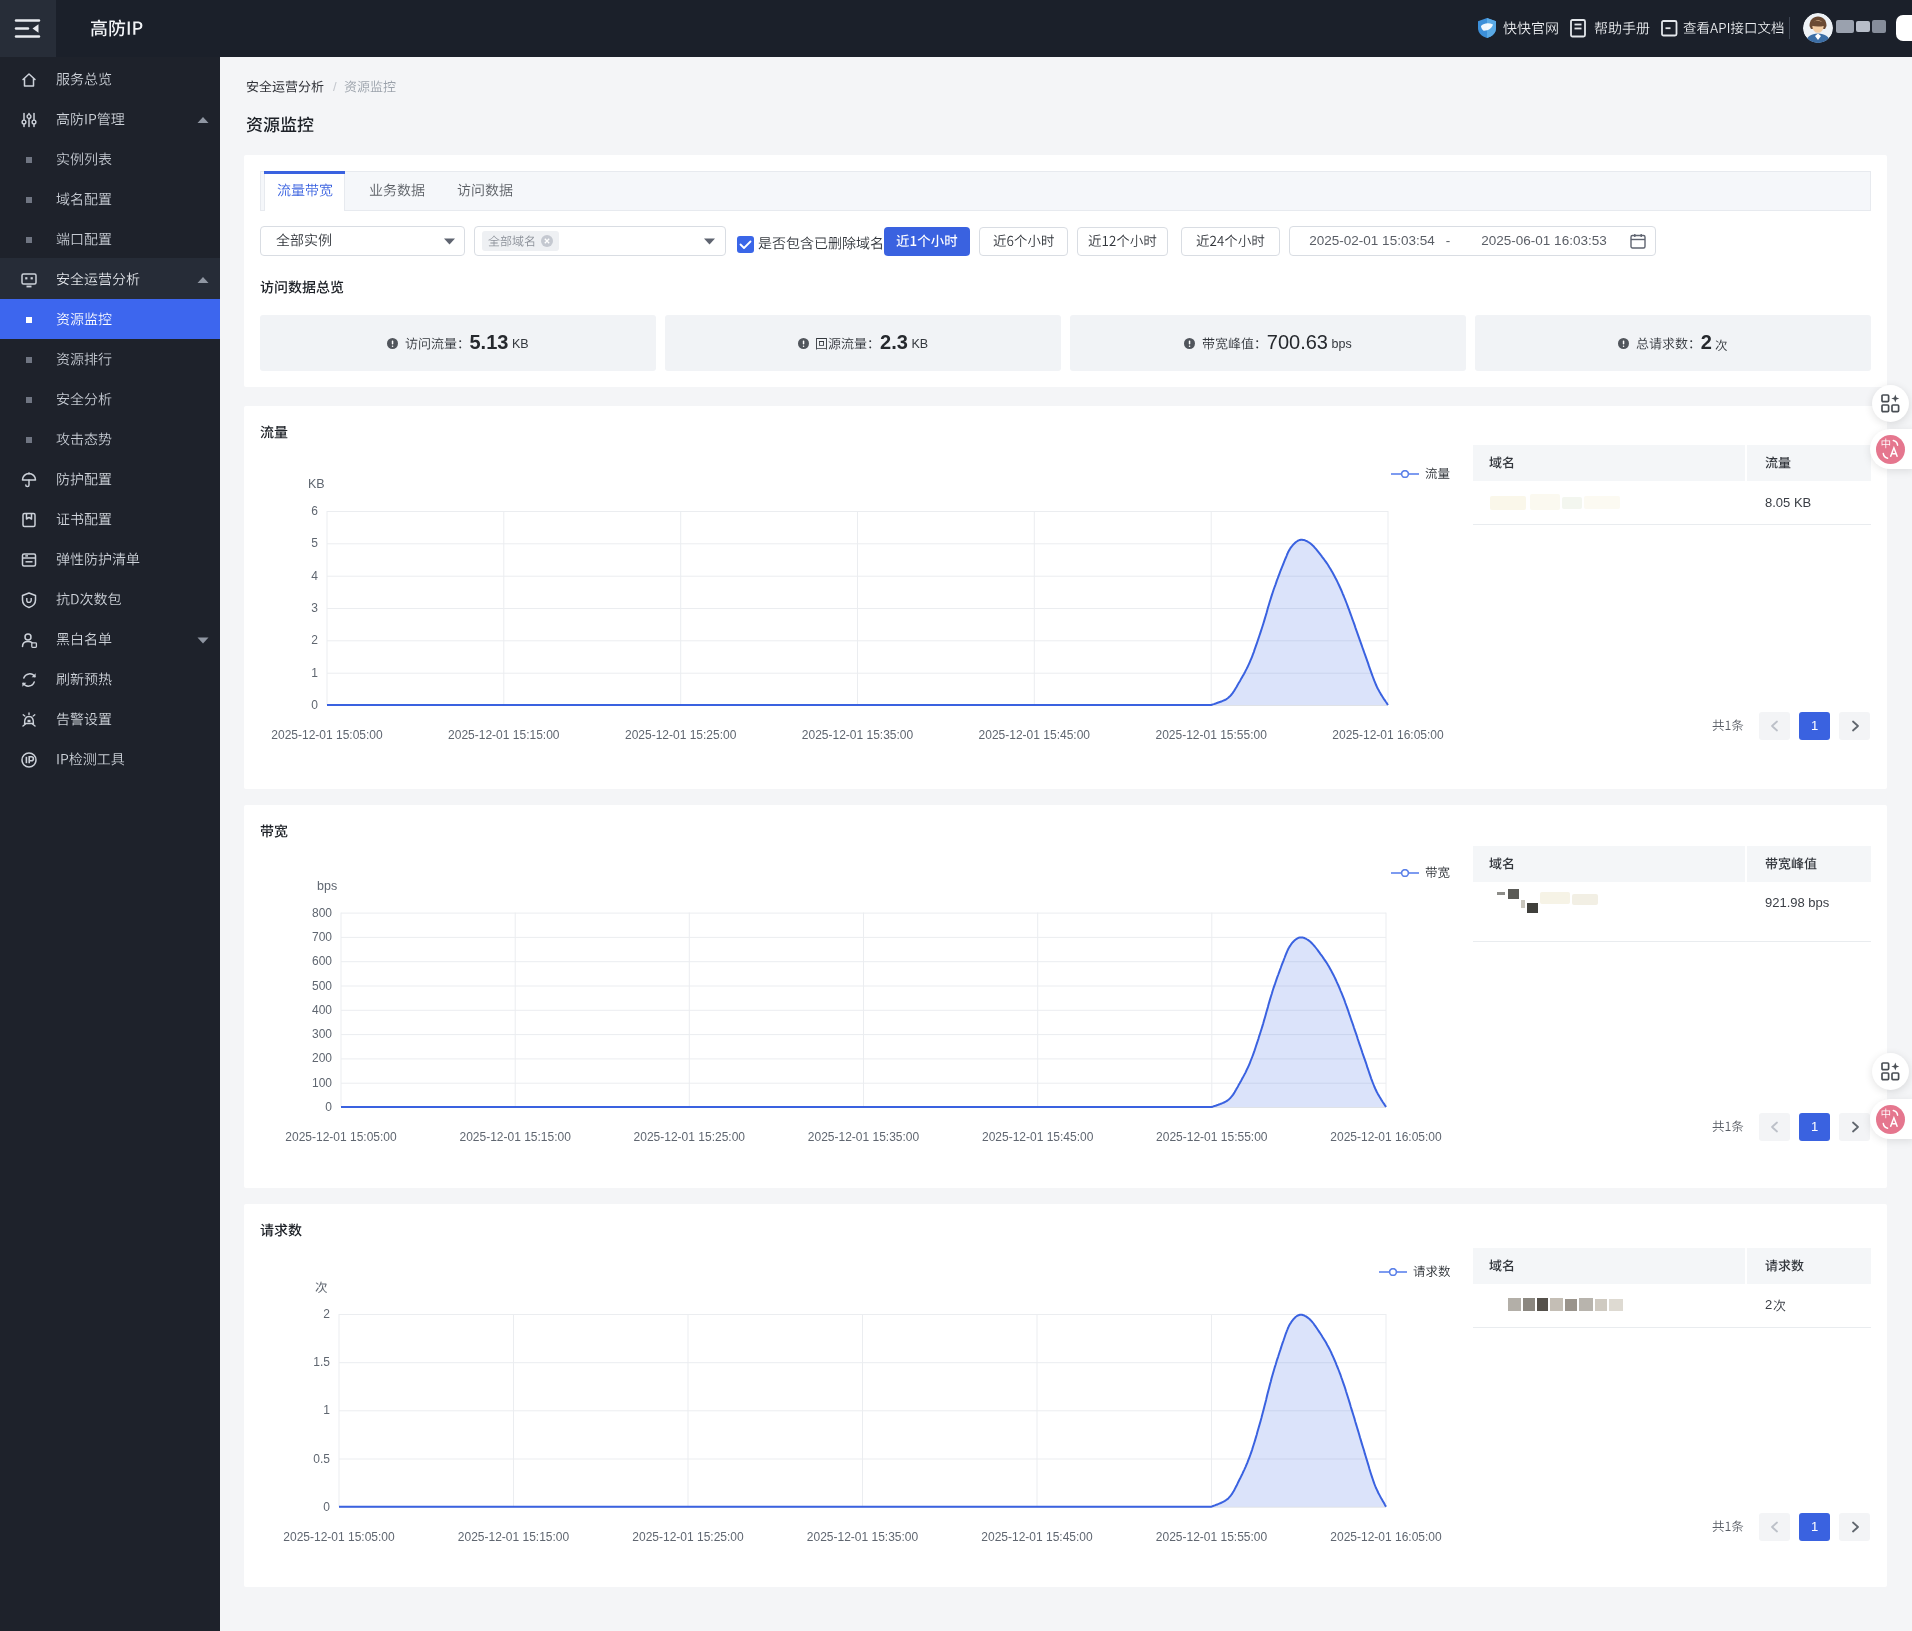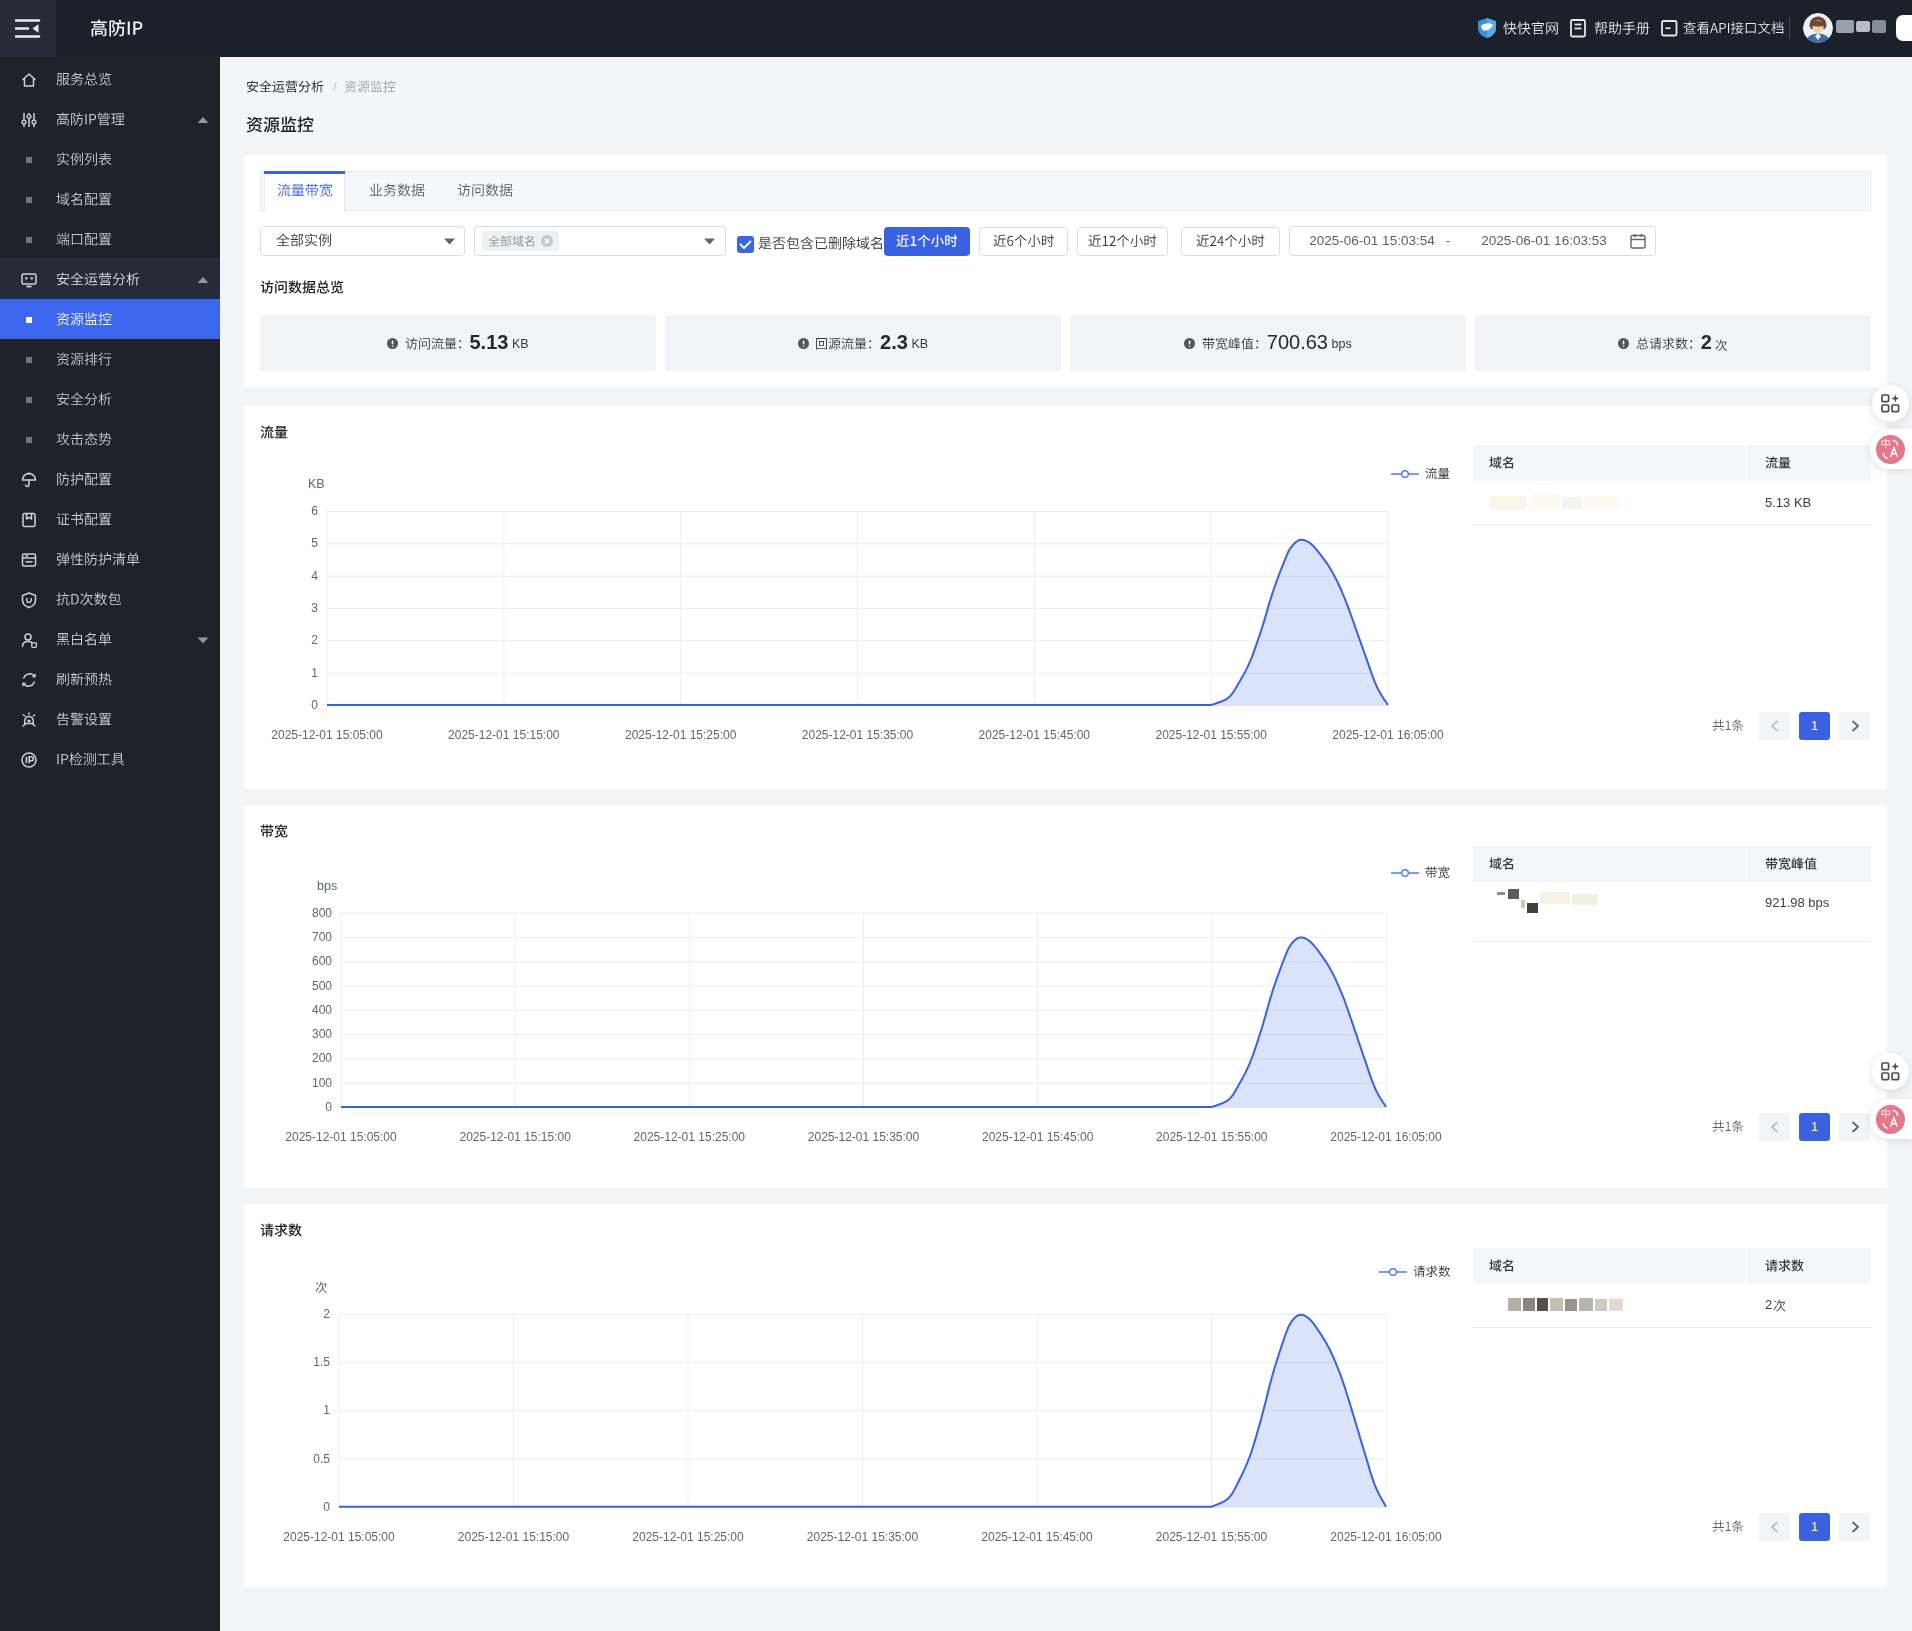--- a/index.html
+++ b/index.html
@@ -258,21 +258,21 @@
   </svg>
 <div style="position:absolute;left:1077px;top:227px;width:91px;height:29px;border:1px solid #d9dde3;border-radius:4px;background:#fff;"></div>
 <svg class="t" style="left:1088.1px;top:234.2px" width="70" height="19">
     <path d="M1.1 1.3C1.9 2 2.8 3 3.2 3.6L3.9 3.1C3.5 2.5 2.6 1.5 1.8 0.8ZM11.7 0.6C10.4 1 7.8 1.3 5.6 1.4V4.4C5.6 6.1 5.5 8.6 4.3 10.3C4.5 10.4 4.9 10.7 5.1 10.9C6.1 9.3 6.5 7.2 6.5 5.4H9.4V10.9H10.3V5.4H12.8V4.6H6.6V4.4V2.1C8.6 2 10.9 1.7 12.5 1.2ZM3.5 5.5H0.7V6.4H2.6V10.2C2 10.4 1.3 11 0.6 11.9L1.2 12.7C1.9 11.7 2.6 10.9 3 10.9C3.3 10.9 3.8 11.4 4.3 11.8C5.3 12.4 6.4 12.5 8 12.5C9.3 12.5 11.8 12.4 12.7 12.4C12.8 12.1 12.9 11.7 13 11.4C11.7 11.6 9.7 11.7 8.1 11.7C6.5 11.7 5.4 11.6 4.5 11C4.1 10.7 3.8 10.4 3.5 10.3Z M14.7 11.9H20V10.9H18V2H17.2C16.7 2.3 16 2.5 15.2 2.7V3.4H16.9V10.9H14.7Z M21.5 11.9H27.6V10.9H24.8C24.3 10.9 23.7 11 23.2 11C25.6 8.7 27.2 6.7 27.2 4.7C27.2 3 26.1 1.8 24.3 1.8C23.1 1.8 22.2 2.4 21.5 3.3L22.1 3.9C22.7 3.2 23.4 2.7 24.2 2.7C25.5 2.7 26.1 3.6 26.1 4.8C26.1 6.5 24.7 8.5 21.5 11.2Z M34.6 4.5V12.9H35.5V4.5ZM35.2 0.6C33.8 2.8 31.4 4.8 28.8 6C29.1 6.2 29.3 6.5 29.5 6.8C31.6 5.7 33.6 4.1 35.1 2.2C36.8 4.3 38.6 5.7 40.7 6.8C40.9 6.5 41.1 6.2 41.4 6C39.2 4.9 37.3 3.6 35.6 1.5L36 0.9Z M48.2 0.8V11.7C48.2 11.9 48 12 47.8 12C47.5 12 46.5 12 45.5 12C45.7 12.3 45.8 12.7 45.9 12.9C47.2 12.9 48 12.9 48.5 12.8C48.9 12.6 49.1 12.3 49.1 11.6V0.8ZM51.4 4.2C52.6 6.1 53.7 8.6 54 10.2L55 9.8C54.6 8.2 53.5 5.8 52.3 3.8ZM44.6 3.9C44.3 5.8 43.5 8.1 42.3 9.5C42.5 9.6 42.9 9.9 43.1 10C44.4 8.5 45.2 6.1 45.6 4.1Z M61.8 5.7C62.5 6.8 63.4 8.2 63.8 9L64.6 8.6C64.2 7.8 63.2 6.4 62.5 5.3ZM59.8 6.4V9.6H57.3V6.4ZM59.8 5.6H57.3V2.5H59.8ZM56.5 1.7V11.5H57.3V10.4H60.6V1.7ZM65.7 0.6V3.3H61.2V4.2H65.7V11.5C65.7 11.8 65.6 11.9 65.3 11.9C65 11.9 64 11.9 62.9 11.9C63.1 12.2 63.2 12.6 63.3 12.8C64.6 12.8 65.5 12.8 65.9 12.6C66.4 12.5 66.6 12.2 66.6 11.5V4.2H68.3V3.3H66.6V0.6Z" fill="#33373d"></path>
   </svg>
 <div style="position:absolute;left:1181px;top:227px;width:99px;height:29px;border:1px solid #d9dde3;border-radius:4px;background:#fff;"></div>
 <svg class="t" style="left:1196.1px;top:234.2px" width="70" height="19">
     <path d="M1.1 1.3C1.9 2 2.8 3 3.2 3.6L3.9 3.1C3.5 2.5 2.6 1.5 1.8 0.8ZM11.7 0.6C10.4 1 7.8 1.3 5.6 1.4V4.4C5.6 6.1 5.5 8.6 4.3 10.3C4.5 10.4 4.9 10.7 5.1 10.9C6.1 9.3 6.5 7.2 6.5 5.4H9.4V10.9H10.3V5.4H12.8V4.6H6.6V4.4V2.1C8.6 2 10.9 1.7 12.5 1.2ZM3.5 5.5H0.7V6.4H2.6V10.2C2 10.4 1.3 11 0.6 11.9L1.2 12.7C1.9 11.7 2.6 10.9 3 10.9C3.3 10.9 3.8 11.4 4.3 11.8C5.3 12.4 6.4 12.5 8 12.5C9.3 12.5 11.8 12.4 12.7 12.4C12.8 12.1 12.9 11.7 13 11.4C11.7 11.6 9.7 11.7 8.1 11.7C6.5 11.7 5.4 11.6 4.5 11C4.1 10.7 3.8 10.4 3.5 10.3Z M14.1 11.9H20.2V10.9H17.4C16.9 10.9 16.3 11 15.8 11C18.2 8.7 19.8 6.7 19.8 4.7C19.8 3 18.7 1.8 16.9 1.8C15.7 1.8 14.8 2.4 14 3.3L14.7 3.9C15.3 3.2 16 2.7 16.8 2.7C18.1 2.7 18.7 3.6 18.7 4.8C18.7 6.5 17.3 8.5 14.1 11.2Z M25.5 11.9H26.5V9.1H27.9V8.2H26.5V2H25.4L21.2 8.4V9.1H25.5ZM25.5 8.2H22.3L24.7 4.7C25 4.2 25.3 3.7 25.5 3.3H25.6C25.5 3.8 25.5 4.5 25.5 5Z M34.6 4.5V12.9H35.5V4.5ZM35.2 0.6C33.8 2.8 31.4 4.8 28.8 6C29.1 6.2 29.3 6.5 29.5 6.8C31.6 5.7 33.6 4.1 35.1 2.2C36.8 4.3 38.6 5.7 40.7 6.8C40.9 6.5 41.1 6.2 41.4 6C39.2 4.9 37.3 3.6 35.6 1.5L36 0.9Z M48.2 0.8V11.7C48.2 11.9 48 12 47.8 12C47.5 12 46.5 12 45.5 12C45.7 12.3 45.8 12.7 45.9 12.9C47.2 12.9 48 12.9 48.5 12.8C48.9 12.6 49.1 12.3 49.1 11.6V0.8ZM51.4 4.2C52.6 6.1 53.7 8.6 54 10.2L55 9.8C54.6 8.2 53.5 5.8 52.3 3.8ZM44.6 3.9C44.3 5.8 43.5 8.1 42.3 9.5C42.5 9.6 42.9 9.9 43.1 10C44.4 8.5 45.2 6.1 45.6 4.1Z M61.8 5.7C62.5 6.8 63.4 8.2 63.8 9L64.6 8.6C64.2 7.8 63.2 6.4 62.5 5.3ZM59.8 6.4V9.6H57.3V6.4ZM59.8 5.6H57.3V2.5H59.8ZM56.5 1.7V11.5H57.3V10.4H60.6V1.7ZM65.7 0.6V3.3H61.2V4.2H65.7V11.5C65.7 11.8 65.6 11.9 65.3 11.9C65 11.9 64 11.9 62.9 11.9C63.1 12.2 63.2 12.6 63.3 12.8C64.6 12.8 65.5 12.8 65.9 12.6C66.4 12.5 66.6 12.2 66.6 11.5V4.2H68.3V3.3H66.6V0.6Z" fill="#33373d"></path>
   </svg>
 <div style="position:absolute;left:1289px;top:226px;width:367px;height:30px;border:1px solid #d9dde3;border-radius:4px;background:#fff;"></div>
-<div class="lt" style="left:1292.0px;top:233.1px;font-size:13.5px;color:#5a5e66;font-weight:400;width:160px;text-align:center;">2025-06-01 15:03:54</div>
+<div class="lt" style="left:1292.0px;top:233.1px;font-size:13.5px;color:#5a5e66;font-weight:400;width:160px;text-align:center;">2025-02-01 15:03:54</div>
 <div class="lt" style="left:1438.0px;top:233.1px;font-size:13.5px;color:#5a5e66;font-weight:400;width:20px;text-align:center;">-</div>
 <div class="lt" style="left:1464.0px;top:233.1px;font-size:13.5px;color:#5a5e66;font-weight:400;width:160px;text-align:center;">2025-06-01 16:03:53</div>
 <svg style="position:absolute;left:1630.0px;top:233.0px;" width="16" height="16">
     <rect x="1" y="2.5" width="14" height="12.5" rx="1.5" fill="none" stroke="#5f6470" stroke-width="1.4"></rect>
     <line x1="1" y1="6.5" x2="15" y2="6.5" stroke="#5f6470" stroke-width="1.4"></line>
     <line x1="4.8" y1="1" x2="4.8" y2="4" stroke="#5f6470" stroke-width="1.4"></line>
     <line x1="11.2" y1="1" x2="11.2" y2="4" stroke="#5f6470" stroke-width="1.4"></line>
   </svg>
 <svg class="t" style="left:260.0px;top:280.4px" width="86" height="20">
     <path d="M1.6 1.5C2.2 2.2 3.1 3.1 3.6 3.7L4.5 2.8C4.1 2.2 3.1 1.3 2.5 0.7ZM8.2 0.8C8.4 1.5 8.7 2.4 8.8 2.9H5.2V4.2H7.1C7.1 7.6 6.9 10.8 4.7 12.6C5.1 12.8 5.5 13.2 5.7 13.5C7.4 12.1 8.1 9.8 8.3 7.3H11.1C11 10.4 10.8 11.7 10.5 12C10.4 12.2 10.2 12.2 10 12.2C9.7 12.2 9.1 12.2 8.4 12.1C8.6 12.5 8.8 13 8.8 13.4C9.5 13.4 10.2 13.4 10.6 13.4C11.1 13.3 11.4 13.2 11.7 12.8C12.1 12.3 12.3 10.8 12.5 6.6C12.5 6.4 12.5 6 12.5 6H8.4C8.4 5.4 8.5 4.8 8.5 4.2H13.4V2.9H9L10.2 2.6C10 2 9.7 1.1 9.5 0.5ZM0.6 4.8V6.1H2.6V10.4C2.6 11.1 2.1 11.7 1.8 11.9C2 12.1 2.5 12.7 2.6 13C2.8 12.6 3.2 12.2 5.9 10.2C5.7 10 5.6 9.5 5.5 9.1L4 10.2V4.8Z M15.2 3.8V13.5H16.5V3.8ZM15.3 1.3C16 2 17 3.1 17.4 3.7L18.4 2.9C17.9 2.4 17 1.3 16.3 0.6ZM18.9 1.2V2.5H25.5V11.8C25.5 12 25.4 12.1 25.2 12.1C24.9 12.1 24.1 12.1 23.3 12.1C23.5 12.4 23.7 13 23.7 13.4C24.9 13.4 25.7 13.4 26.2 13.2C26.6 13 26.8 12.6 26.8 11.8V1.2ZM18.4 4.8V10.9H19.6V10H23.5V4.8ZM19.6 6H22.2V8.8H19.6Z M34.1 0.7C33.9 1.3 33.4 2.1 33.1 2.6L33.9 3C34.3 2.5 34.8 1.8 35.2 1.2ZM29.1 1.2C29.5 1.8 29.8 2.5 29.9 3L30.9 2.6C30.8 2.1 30.4 1.3 30.1 0.8ZM33.5 8.8C33.2 9.4 32.8 10 32.4 10.4C31.9 10.2 31.4 10 31 9.8L31.5 8.8ZM29.4 10.2C30 10.5 30.8 10.8 31.4 11.2C30.6 11.8 29.6 12.2 28.5 12.4C28.7 12.7 29 13.1 29.1 13.4C30.4 13.1 31.5 12.5 32.5 11.8C33 12 33.4 12.3 33.7 12.5L34.5 11.7C34.2 11.5 33.8 11.2 33.4 11C34.1 10.2 34.7 9.2 35 8L34.3 7.7L34.1 7.7H32L32.3 7.1L31.1 6.9C31 7.1 30.9 7.4 30.8 7.7H28.9V8.8H30.2C29.9 9.3 29.6 9.8 29.4 10.2ZM31.4 0.5V3.1H28.7V4.1H31C30.4 4.9 29.4 5.7 28.4 6.1C28.7 6.3 29 6.8 29.1 7.1C29.9 6.6 30.8 6 31.4 5.2V6.7H32.7V4.9C33.3 5.4 34 6 34.3 6.3L35.1 5.4C34.8 5.2 33.7 4.5 33 4.1H35.4V3.1H32.7V0.5ZM36.7 0.6C36.4 3.1 35.7 5.4 34.6 6.9C34.9 7.1 35.4 7.5 35.6 7.7C35.9 7.3 36.2 6.7 36.5 6.2C36.8 7.4 37.1 8.5 37.6 9.6C36.8 10.8 35.8 11.8 34.3 12.5C34.5 12.7 34.9 13.3 35 13.6C36.4 12.8 37.5 11.9 38.2 10.8C38.9 11.9 39.8 12.7 40.8 13.4C41 13 41.4 12.6 41.7 12.3C40.5 11.7 39.7 10.8 39 9.6C39.7 8.1 40.1 6.4 40.4 4.4H41.3V3.2H37.5C37.6 2.4 37.8 1.6 37.9 0.8ZM39.2 4.4C39 5.8 38.7 7.1 38.3 8.2C37.8 7 37.5 5.7 37.2 4.4Z M48.8 9V13.5H49.9V13H53.8V13.5H55V9H52.4V7.4H55.4V6.3H52.4V4.9H55V1.1H47.4V5.3C47.4 7.6 47.3 10.6 45.9 12.8C46.2 12.9 46.7 13.3 47 13.5C48.1 11.9 48.5 9.5 48.7 7.4H51.2V9ZM48.7 2.2H53.7V3.8H48.7ZM48.7 4.9H51.2V6.3H48.7L48.7 5.3ZM49.9 11.9V10.1H53.8V11.9ZM44.2 0.5V3.2H42.6V4.5H44.2V7.3L42.4 7.8L42.7 9.1L44.2 8.6V11.9C44.2 12.1 44.1 12.2 43.9 12.2C43.8 12.2 43.3 12.2 42.7 12.1C42.9 12.5 43 13 43 13.4C43.9 13.4 44.5 13.3 44.9 13.1C45.3 12.9 45.4 12.6 45.4 11.9V8.2L46.9 7.8L46.8 6.6L45.4 7V4.5H46.9V3.2H45.4V0.5Z M66.5 9.3C67.3 10.3 68.2 11.6 68.4 12.5L69.5 11.8C69.2 10.9 68.4 9.7 67.5 8.8ZM59.9 8.9V11.6C59.9 13 60.3 13.4 62.2 13.4C62.5 13.4 64.7 13.4 65.1 13.4C66.5 13.4 67 12.9 67.1 11.3C66.8 11.2 66.2 11 65.9 10.8C65.8 12 65.7 12.2 65 12.2C64.5 12.2 62.7 12.2 62.3 12.2C61.4 12.2 61.2 12.1 61.2 11.6V8.9ZM57.8 9.1C57.5 10.2 57.1 11.5 56.5 12.2L57.8 12.7C58.4 11.9 58.8 10.5 59 9.3ZM59.9 4.5H66.1V6.7H59.9ZM58.5 3.3V7.9H62.7L61.8 8.7C62.7 9.3 63.7 10.2 64.2 10.9L65.2 10.1C64.7 9.4 63.7 8.5 62.8 7.9H67.6V3.3H65.5C65.9 2.6 66.4 1.8 66.8 1.1L65.4 0.5C65.1 1.3 64.5 2.4 64 3.3H61.3L62.1 2.9C61.8 2.2 61.2 1.2 60.6 0.5L59.5 1.1C60 1.7 60.5 2.6 60.8 3.3Z M79.1 3.7C79.7 4.3 80.4 5.2 80.7 5.9L81.9 5.3C81.6 4.7 80.9 3.8 80.3 3.2ZM71.5 1.3V5.3H72.8V1.3ZM74.5 0.7V5.8H75.8V0.7ZM72.6 6.1V10.6H73.9V7.3H80.2V10.5H81.6V6.1ZM78.1 0.5C77.7 2.1 77.1 3.7 76.3 4.7C76.6 4.8 77.1 5.2 77.4 5.4C77.8 4.7 78.3 3.9 78.6 3H83.1V1.8H79.1C79.2 1.5 79.3 1.1 79.4 0.7ZM76.2 7.9V9C76.2 10 75.9 11.5 70.9 12.5C71.2 12.7 71.6 13.2 71.7 13.5C75.4 12.7 76.8 11.5 77.3 10.4V11.8C77.3 13 77.7 13.3 79.2 13.3C79.5 13.3 81.2 13.3 81.5 13.3C82.7 13.3 83.1 12.9 83.2 11.3C82.9 11.2 82.3 11 82.1 10.8C82 12 81.9 12.2 81.4 12.2C81 12.2 79.7 12.2 79.4 12.2C78.8 12.2 78.7 12.1 78.7 11.8V9.8H77.5C77.6 9.5 77.6 9.3 77.6 9V7.9Z" fill="#1f2329"></path>
@@ -372,21 +372,21 @@
 <svg class="t" style="left:1489.0px;top:456.0px" width="28" height="18">
     <path d="M3.8 9.9 4.1 11.1C5.4 10.8 7 10.3 8.5 9.9L8.4 8.9C6.7 9.3 5 9.7 3.8 9.9ZM5.6 5.5H7V7.4H5.6ZM4.6 4.5V8.4H7.9V4.5ZM0.4 9.6 0.9 10.9C1.9 10.3 3.2 9.6 4.4 9L4 7.9L3 8.4V4.8H4V3.6H3V0.6H1.8V3.6H0.5V4.8H1.8V9C1.3 9.3 0.8 9.5 0.4 9.6ZM11.1 4.5C10.8 5.6 10.5 6.6 10 7.5C9.9 6.3 9.8 5 9.7 3.5H12.4V2.3H11.8L12.3 1.8C12 1.4 11.3 0.9 10.8 0.5L10.1 1.1C10.6 1.4 11.1 1.9 11.5 2.3H9.7V0.5H8.5L8.5 2.3H4.3V3.5H8.6C8.7 5.6 8.8 7.6 9.1 9.1C8.4 10.1 7.6 11 6.6 11.6C6.8 11.8 7.3 12.2 7.4 12.4C8.2 11.9 8.9 11.2 9.5 10.5C9.9 11.8 10.5 12.5 11.2 12.5C12.1 12.5 12.4 12 12.6 10.3C12.3 10.1 12 9.9 11.8 9.6C11.7 10.9 11.6 11.4 11.4 11.4C11 11.4 10.6 10.6 10.3 9.3C11.1 8 11.7 6.5 12.2 4.7Z M16.3 4.7C16.8 5.1 17.6 5.7 18.1 6.2C16.7 6.9 15.1 7.5 13.5 7.8C13.7 8.1 14 8.6 14.1 8.9C14.8 8.8 15.5 8.6 16.2 8.3V12.5H17.4V11.9H22.8V12.5H24.1V6.9H19.3C21.3 5.7 23 4.2 24 2.2L23.2 1.7L23 1.8H18.7C19 1.4 19.3 1.1 19.5 0.7L18.1 0.4C17.4 1.7 15.9 3 13.8 4C14.1 4.2 14.4 4.7 14.6 5C15.8 4.4 16.8 3.6 17.7 2.9H22.2C21.5 3.9 20.4 4.8 19.2 5.6C18.7 5 17.9 4.4 17.2 4ZM22.8 10.8H17.4V8H22.8Z" fill="#33373d"></path>
   </svg>
 <svg class="t" style="left:1765.0px;top:456.0px" width="28" height="18">
     <path d="M7.4 6.8V12H8.5V6.8ZM5.2 6.8V8C5.2 9.2 5 10.6 3.4 11.7C3.7 11.9 4.1 12.2 4.3 12.5C6.1 11.2 6.3 9.5 6.3 8.1V6.8ZM9.7 6.8V10.8C9.7 11.6 9.8 11.8 10 12C10.2 12.2 10.5 12.3 10.8 12.3C10.9 12.3 11.2 12.3 11.4 12.3C11.6 12.3 11.9 12.3 12.1 12.2C12.3 12 12.4 11.9 12.5 11.6C12.5 11.4 12.6 10.7 12.6 10.1C12.3 10 12 9.8 11.8 9.6C11.7 10.2 11.7 10.7 11.7 10.9C11.7 11.1 11.6 11.2 11.6 11.3C11.5 11.3 11.5 11.3 11.4 11.3C11.3 11.3 11.1 11.3 11.1 11.3C11 11.3 10.9 11.3 10.9 11.3C10.8 11.2 10.8 11.1 10.8 10.9V6.8ZM1 1.5C1.8 1.9 2.8 2.6 3.3 3.1L4 2.1C3.5 1.7 2.5 1 1.7 0.6ZM0.5 5.1C1.3 5.5 2.4 6.1 2.9 6.5L3.5 5.5C3 5.1 1.9 4.5 1.1 4.2ZM0.8 11.5 1.8 12.4C2.6 11.1 3.4 9.6 4.1 8.2L3.2 7.4C2.5 8.9 1.4 10.6 0.8 11.5ZM7.2 0.7C7.4 1.1 7.6 1.7 7.7 2.1H4.2V3.2H6.6C6.1 3.9 5.5 4.6 5.2 4.8C5 5.1 4.6 5.1 4.3 5.2C4.4 5.5 4.5 6.1 4.6 6.4C5 6.2 5.7 6.1 10.8 5.8C11.1 6.1 11.3 6.4 11.4 6.7L12.4 6C11.9 5.3 11 4.1 10.2 3.2L9.2 3.8C9.5 4.1 9.8 4.5 10.1 4.8L6.6 5C7 4.5 7.5 3.8 8 3.2H12.3V2.1H9C8.9 1.6 8.6 1 8.3 0.5Z M16.5 2.8H22.5V3.4H16.5ZM16.5 1.5H22.5V2.1H16.5ZM15.3 0.9V4.1H23.7V0.9ZM13.6 4.5V5.4H25.4V4.5ZM16.2 7.9H18.9V8.5H16.2ZM20.1 7.9H22.8V8.5H20.1ZM16.2 6.7H18.9V7.3H16.2ZM20.1 6.7H22.8V7.3H20.1ZM13.6 11.3V12.2H25.4V11.3H20.1V10.7H24.3V9.8H20.1V9.2H24.1V6H15V9.2H18.9V9.8H14.7V10.7H18.9V11.3Z" fill="#33373d"></path>
   </svg>
 <div style="position:absolute;left:1490.0px;top:496.0px;width:36.0px;height:14.0px;background:#faf7ea;border-radius:2px"></div>
 <div style="position:absolute;left:1530.0px;top:494.0px;width:30.0px;height:16.0px;background:#fbf9f0;border-radius:2px"></div>
 <div style="position:absolute;left:1562.0px;top:497.0px;width:20.0px;height:12.0px;background:#f3f6ef;border-radius:2px"></div>
 <div style="position:absolute;left:1584.0px;top:496.0px;width:36.0px;height:13.0px;background:#fcfaf2;border-radius:2px"></div>
-<div class="lt" style="left:1765.0px;top:494.9px;font-size:13.0px;color:#3a3e45;font-weight:400;">5.13 KB</div>
+<div class="lt" style="left:1765.0px;top:494.9px;font-size:13.0px;color:#3a3e45;font-weight:400;">8.05 KB</div>
 <div style="position:absolute;left:1473.0px;top:524.0px;width:398.0px;height:1.0px;background:#e9ecef;"></div>
 <svg class="t" style="left:1712.0px;top:719.2px" width="33" height="18">
     <path d="M7.4 9.1C8.6 10 10.1 11.2 10.9 12L11.6 11.4C10.8 10.7 9.3 9.5 8.1 8.7ZM4.2 8.7C3.5 9.6 2 10.7 0.8 11.4C1 11.6 1.3 11.8 1.5 12C2.7 11.3 4.2 10.1 5 9ZM1.1 3.2V4H3.6V7.1H0.6V7.9H12V7.1H9V4H11.5V3.2H9V0.6H8.1V3.2H4.4V0.6H3.6V3.2ZM4.4 7.1V4H8.1V7.1Z M13.6 11H18.5V10.1H16.7V1.8H15.9C15.4 2.1 14.8 2.3 14 2.5V3.1H15.7V10.1H13.6Z M23.2 8.7C22.6 9.5 21.4 10.4 20.6 10.9C20.8 11.1 21.1 11.3 21.2 11.5C22 11 23.2 9.9 23.9 9ZM27.2 9.1C28.1 9.8 29.1 10.9 29.6 11.6L30.3 11.1C29.8 10.4 28.7 9.4 27.8 8.7ZM27.8 2.4C27.2 3.1 26.5 3.7 25.6 4.2C24.8 3.7 24.1 3.1 23.6 2.5L23.7 2.4ZM24.1 0.5C23.5 1.6 22.2 2.9 20.3 3.9C20.5 4 20.8 4.3 20.9 4.5C21.7 4 22.4 3.5 23.1 3C23.6 3.6 24.2 4.2 24.9 4.6C23.3 5.3 21.5 5.8 19.8 6.1C20 6.3 20.2 6.6 20.2 6.8C22.1 6.5 24 6 25.6 5.1C27.1 5.9 28.9 6.5 30.9 6.7C31 6.5 31.2 6.2 31.4 6C29.6 5.8 27.8 5.3 26.4 4.6C27.5 3.9 28.4 3 29.1 2L28.5 1.7L28.3 1.7H24.3C24.6 1.3 24.8 1 25.1 0.7ZM25.2 6.1V7.4H21.2V8.2H25.2V11C25.2 11.2 25.1 11.2 25 11.2C24.9 11.2 24.4 11.2 23.9 11.2C24 11.4 24.1 11.7 24.2 11.9C24.9 11.9 25.3 11.9 25.6 11.8C25.9 11.7 26 11.5 26 11V8.2H30V7.4H26V6.1Z" fill="#5a5e66"></path>
   </svg>
 <div style="position:absolute;left:1759.0px;top:712.0px;width:31.0px;height:28.0px;background:#f3f4f6;border-radius:3px"></div>
 <svg style="position:absolute;left:1769.0px;top:720.0px;" width="10" height="12">
     <path d="M8 1.5 L3 6 L8 10.5" fill="none" stroke="#bcc0c8" stroke-width="1.8" stroke-linecap="round" stroke-linejoin="round"></path>
   </svg>
 <div style="position:absolute;left:1799.0px;top:712.0px;width:31.0px;height:28.0px;background:#3a62e0;border-radius:3px"></div>
 <div class="lt" style="left:1804.5px;top:717.9px;font-size:13.0px;color:#ffffff;font-weight:400;width:20px;text-align:center;">1</div>

